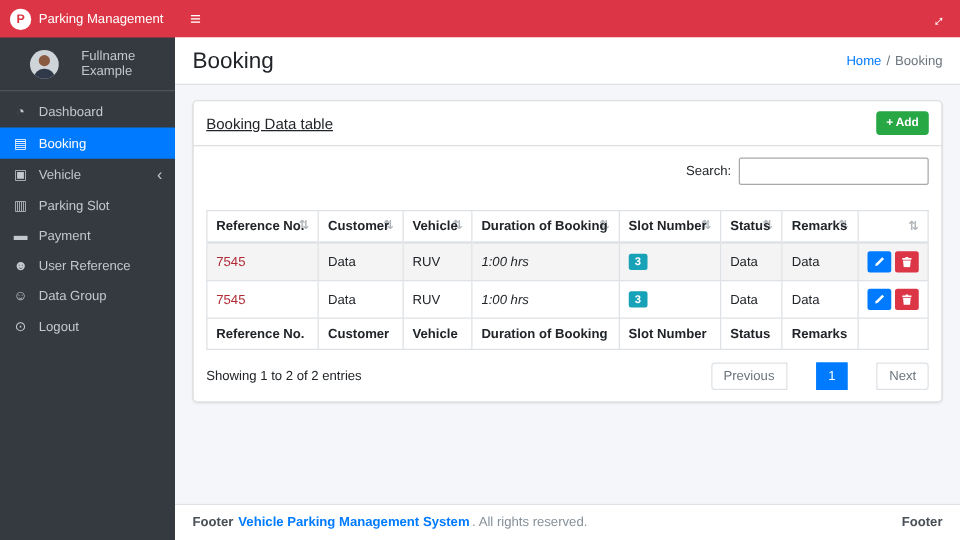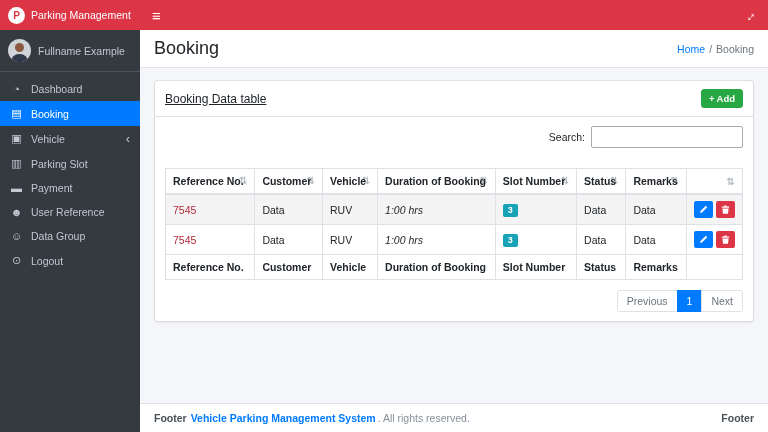--- a/index.html
+++ b/index.html
@@ -6,21 +6,21 @@
   html,body { width:768px; height:432px; overflow:hidden; }
   body { font-family:"Liberation Sans","DejaVu Sans",sans-serif; font-size:11px; color:#212529; background:#f4f6f9; }
 
   .app { display:flex; width:768px; height:432px; }
 
   
   .sidebar { width:140px; background:#343a40; display:flex; flex-direction:column; flex-shrink:0; }
   .brand { height:30px; background:#dc3545; display:flex; align-items:center; gap:6px; padding:0 8px; color:#fff; cursor:pointer; }
   .brand-logo { width:17px; height:17px; border-radius:50%; background:#fff; color:#dc3545; font-weight:bold; font-size:10px; display:flex; align-items:center; justify-content:center; flex-shrink:0; }
   .brand-title { font-size:10.5px; white-space:nowrap; }
-  .user-panel { display:flex; align-items:center; gap:7px; padding:9px 8px; border-bottom:1px solid #4b545c; }
+  .user-panel { display:flex; align-items:center; gap:18px; padding:9px 24px; border-bottom:1px solid #4b545c; }
   .avatar { width:23px; height:23px; border-radius:50%; overflow:hidden; background:#cfd4d9; position:relative; flex-shrink:0; }
   .avatar-head { position:absolute; top:4px; left:7px; width:9px; height:9px; border-radius:50%; background:#8a5a40; }
   .avatar-body { position:absolute; bottom:-2px; left:3px; width:17px; height:10px; border-radius:8px 8px 0 0; background:#30394a; }
   .user-name { color:#c2c7d0; font-size:10.5px; }
   .nav { padding:5px 0; display:flex; flex-direction:column; }
   .nav-item { display:flex; align-items:center; gap:8px; padding:6px 10px; color:#c2c7d0; cursor:pointer; font-size:10.5px; }
   .nav-item .icon { width:13px; text-align:center; font-size:11px; flex-shrink:0; }
   .nav-item.active { background:#007bff; color:#fff; }
   .nav-item .chevron { margin-left:auto; font-size:13px; line-height:10px; }
 
@@ -55,21 +55,21 @@
   tbody tr:nth-child(odd) { background:#f4f4f4; }
   td.ref { color:#b02a37; }
   td.duration { font-style:italic; }
   .slot-badge { display:inline-block; background:#17a2b8; color:#fff; font-size:9px; font-weight:bold; padding:2px 5px; border-radius:2px; line-height:1; }
   .actions { display:flex; gap:3px; }
   .icon-btn { width:19px; height:17px; border:none; border-radius:2px; display:flex; align-items:center; justify-content:center; cursor:pointer; }
   .btn-edit { background:#007bff; }
   .btn-del { background:#dc3545; }
 
   .table-bottom { display:flex; align-items:center; margin-top:10px; font-size:10.5px; }
-  .pagination { margin-left:auto; display:flex; }
+  .pagination { margin-left:auto; display:flex;gap:24px; }
   .page-btn { border:1px solid #dee2e6; background:#fff; color:#6c757d; font-size:10.5px; padding:4px 9px; cursor:pointer; margin-left:-1px; font-family:inherit; }
   .page-btn.first { border-radius:3px 0 0 3px; margin-left:0; }
   .page-btn.last { border-radius:0 3px 3px 0; }
   .page-btn.active { background:#007bff; border-color:#007bff; color:#fff; }
 
   .main-footer { background:#fff; border-top:1px solid #dee2e6; padding:8px 14px; display:flex; align-items:center; font-size:10.5px; color:#869099; flex-shrink:0; }
   .main-footer .strong { font-weight:bold; color:#495057; margin-right:4px; }
   .main-footer .brand-link { font-weight:bold; color:#007bff; text-decoration:none; cursor:pointer; margin-right:2px; }
   .main-footer .right { margin-left:auto; font-weight:bold; color:#495057; }
 </style>
@@ -227,20 +227,21 @@
                 <th>Duration of Booking</th>
                 <th>Slot Number</th>
                 <th>Status</th>
                 <th>Remarks</th>
                 <th></th>
               </tr>
             </tfoot>
           </table>
 
           <div class="table-bottom">
+            <span>Showing 1 to 2 of 2 entries</span>
             <span class="pagination">
               <button class="page-btn first">Previous</button>
               <button class="page-btn active">1</button>
               <button class="page-btn last">Next</button>
             </span>
           </div>
 
         </div>
       </div>
     </div>

